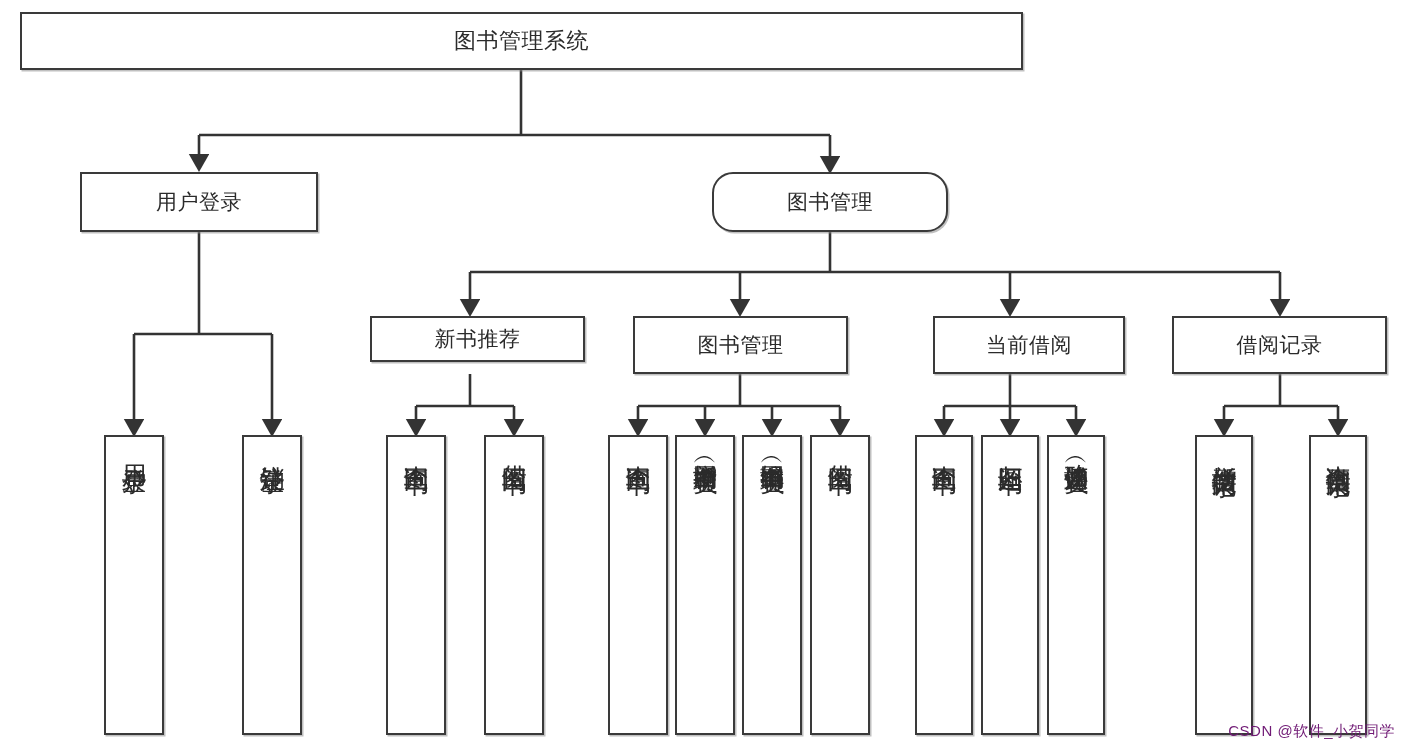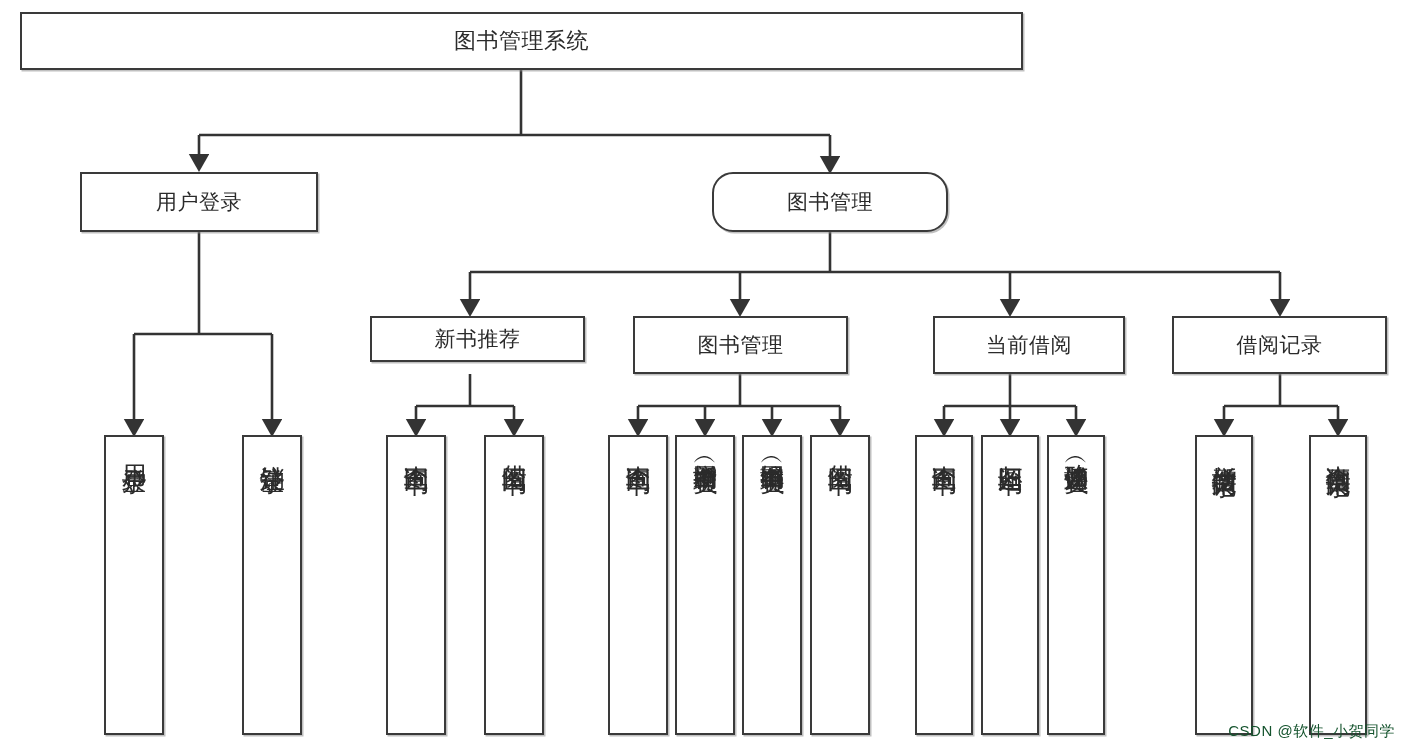--- a/index.html
+++ b/index.html
@@ -45,21 +45,21 @@
     white-space:nowrap;
     display:block;
   }
   .node.leaf.tall .lbl{font-size:24px;letter-spacing:1px;}
 
   .watermark{
     position:absolute;
     right:10px;
     bottom:6px;
     font-size:15px;
-    color:#14532d;
+    color:#701a75;
     letter-spacing:.5px;
     white-space:nowrap;
     user-select:none;
   }
 </style>
 </head>
 <body>
 
 <div id="stage">
 

